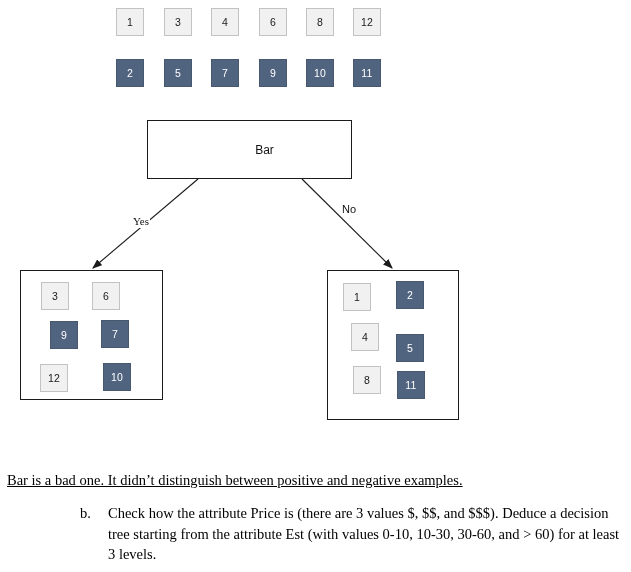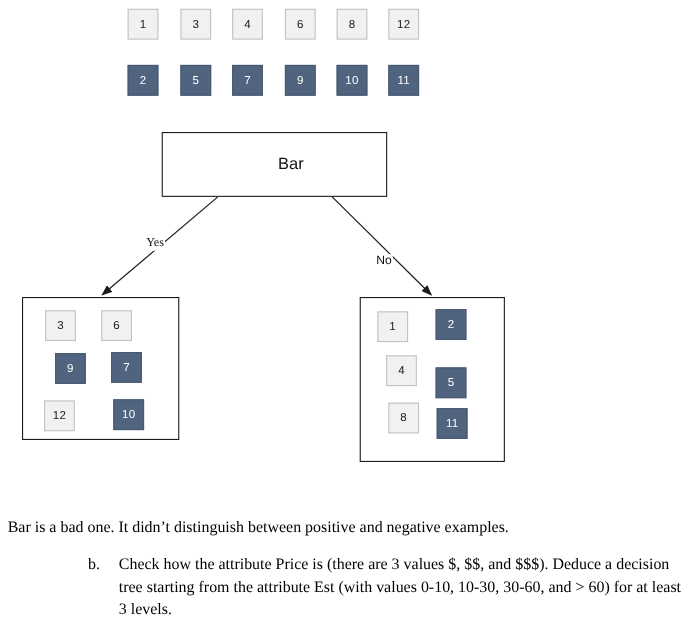--- a/index.html
+++ b/index.html
@@ -50,21 +50,21 @@
     font-family: "Liberation Sans", sans-serif;
   }
   #root-node {
     left: 147px;
     top: 120px;
     width: 205px;
     height: 59px;
     display: flex;
     align-items: center;
     justify-content: center;
-    font-size: 15px;
+    font-size: 12px;
     color: #111111;
     padding-left: 30px;
   }
   #left-leaf-node {
     left: 20px;
     top: 270px;
     width: 143px;
     height: 130px;
   }
   #right-leaf-node {
@@ -87,30 +87,31 @@
   .edge-label {
     position: absolute;
     font-family: "Liberation Sans", sans-serif;
     font-size: 11px;
     color: #111111;
     background: #ffffff;
     padding: 0 1px;
     line-height: 13px;
   }
   #edge-label-yes { left: 132px; top: 215px; font-family: Liberation Serif, serif; }
-  #edge-label-no  { left: 341px; top: 231px; }
+  #edge-label-no  { left: 341px; top: 203px; }
 
   
   #conclusion-text {
     position: absolute;
     left: 7px;
     top: 456px;
     width: 600px;
     font-size: 14.5px;
     line-height: 18px;
+    text-decoration: underline;
   }
   #question-list {
     position: absolute;
     left: 80px;
     top: 503px;
     width: 540px;
     margin: 0;
     padding: 0;
     list-style: none;
   }

